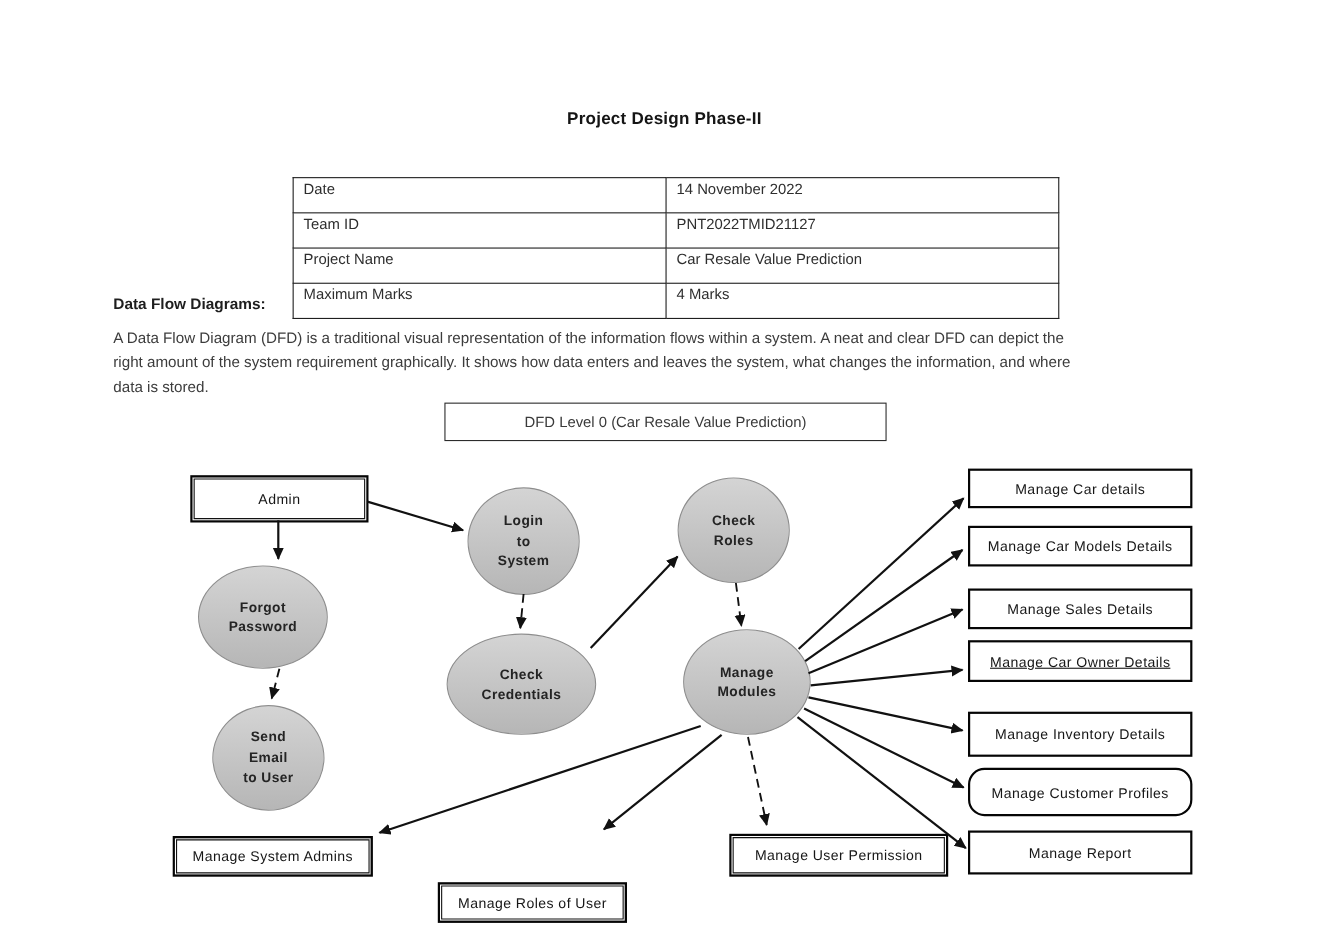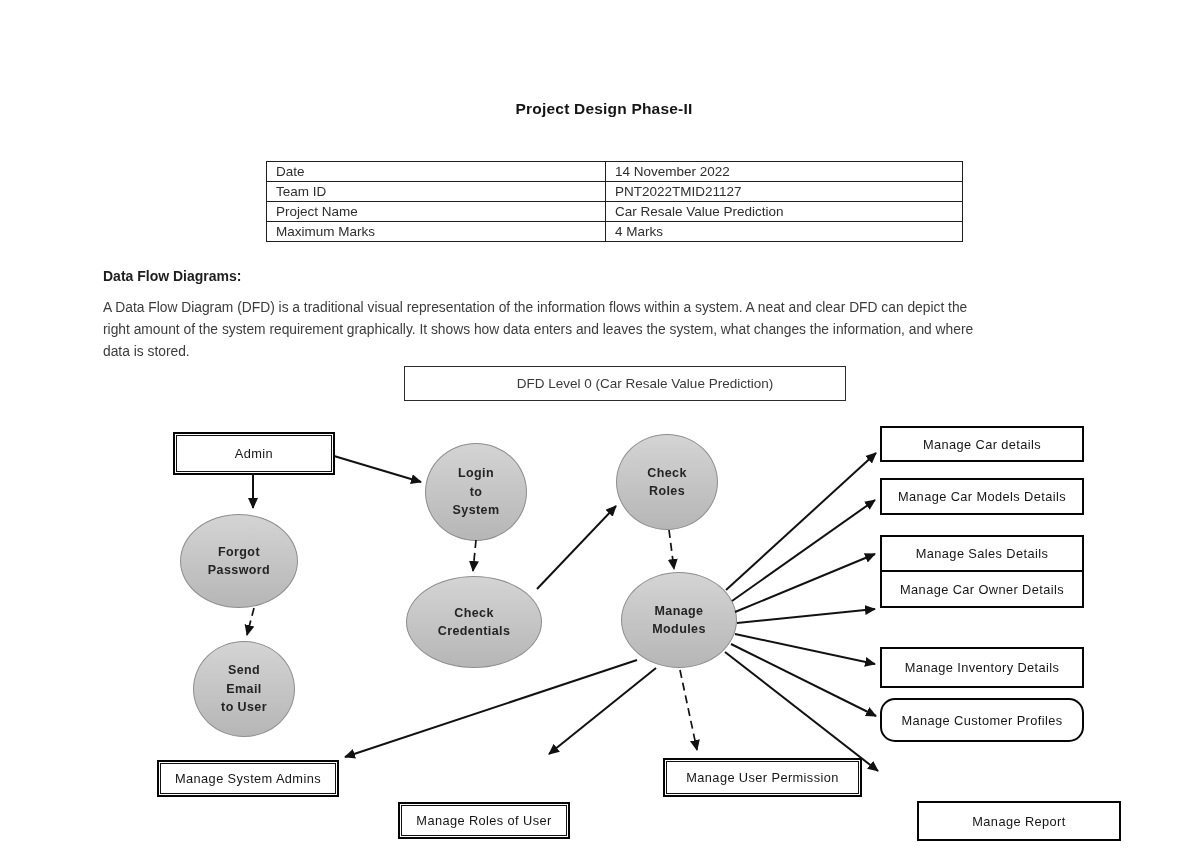--- a/index.html
+++ b/index.html
@@ -11,40 +11,40 @@
   .doc-title{
     position:absolute;left:4px;top:97px;width:1200px;text-align:center;
     font-size:15.5px;font-weight:bold;line-height:23px;color:#151515;letter-spacing:.2px;
   }
   
   table.info{
     position:absolute;left:266px;top:161px;width:676px;
     border-collapse:collapse;table-layout:fixed;
   }
   table.info td{
-    border:1.6px solid #1f1f1f;height:19px;padding:0 0 0 9px;
+    border:1.6px solid #1f1f1f;height:19px;padding:0 0 12px 9px;
     font-size:13.5px;color:#2e2e2e;vertical-align:middle;white-space:nowrap;overflow:hidden;
   }
   table.info td.c0{width:329px;}
   table.info td.c1{width:347px;}
   
   .section-heading{
     position:absolute;left:103px;top:268px;
     font-size:14px;font-weight:bold;color:#1e1e1e;
   }
   .section-paragraph{
     position:absolute;left:103px;top:297px;width:1000px;
     font-size:13.8px;line-height:22px;color:#3c3c3c;white-space:pre-line;
   }
   
   .caption-box{
     position:absolute;left:404px;top:366px;width:400px;height:33px;
     border:1.6px solid #2c2c2c;background:#fff;
     display:flex;align-items:center;justify-content:center;
-    font-size:13.5px;color:#3a3a3a;padding-left:40px;
+    font-size:13.5px;color:#3a3a3a;
   }
   
   .rect{
     position:absolute;background:#fff;border:2px solid #050505;
     display:flex;align-items:center;justify-content:center;text-align:center;
     font-size:12.8px;color:#161616;letter-spacing:.4px;white-space:nowrap;
   }
   .rect.dbl{box-shadow:inset 0 0 0 1px #ffffff, inset 0 0 0 2px #111111;}
   .ellipse{
     position:absolute;border-radius:50%;
@@ -59,24 +59,24 @@
   .n-forgot{left:180px;top:514px;width:116px;height:92px;}
   .n-checkcred{left:406px;top:576px;width:134px;height:90px;}
   .n-checkroles{left:616px;top:434px;width:100px;height:94px;}
   .n-managemod{left:621px;top:572px;width:114px;height:94px;}
   .n-sendemail{left:193px;top:641px;width:100px;height:94px;}
   
   .rbox{left:880px;width:200px;}
   .r0{top:426px;height:32px;}
   .r1{top:478px;height:33px;}
   .r2{top:535px;height:33px;}
-  .r3{top:570px;height:34px;}
+  .r3{top:582px;height:34px;text-decoration:underline;}
   .r4{top:647px;height:37px;}
   .r5{top:698px;height:40px;border-radius:15px;}
-  .r6{top:801px;height:36px;margin-left:37px;}
+  .r6{top:755px;height:36px;}
   
   .b0{left:157px;top:760px;width:178px;height:33px;}
   .b1{left:398px;top:760px;width:168px;height:33px;margin-top:42px;}
   .b2{left:619px;top:758px;width:195px;height:35px;margin-left:44px;}
   
   svg.arrow-layer{position:absolute;left:0;top:410px;}
   svg.arrow-layer line{stroke:#111;stroke-width:2;}
   svg.arrow-layer line.dash{stroke-width:1.7;stroke-dasharray:8 5;}
 </style>
 </head>

